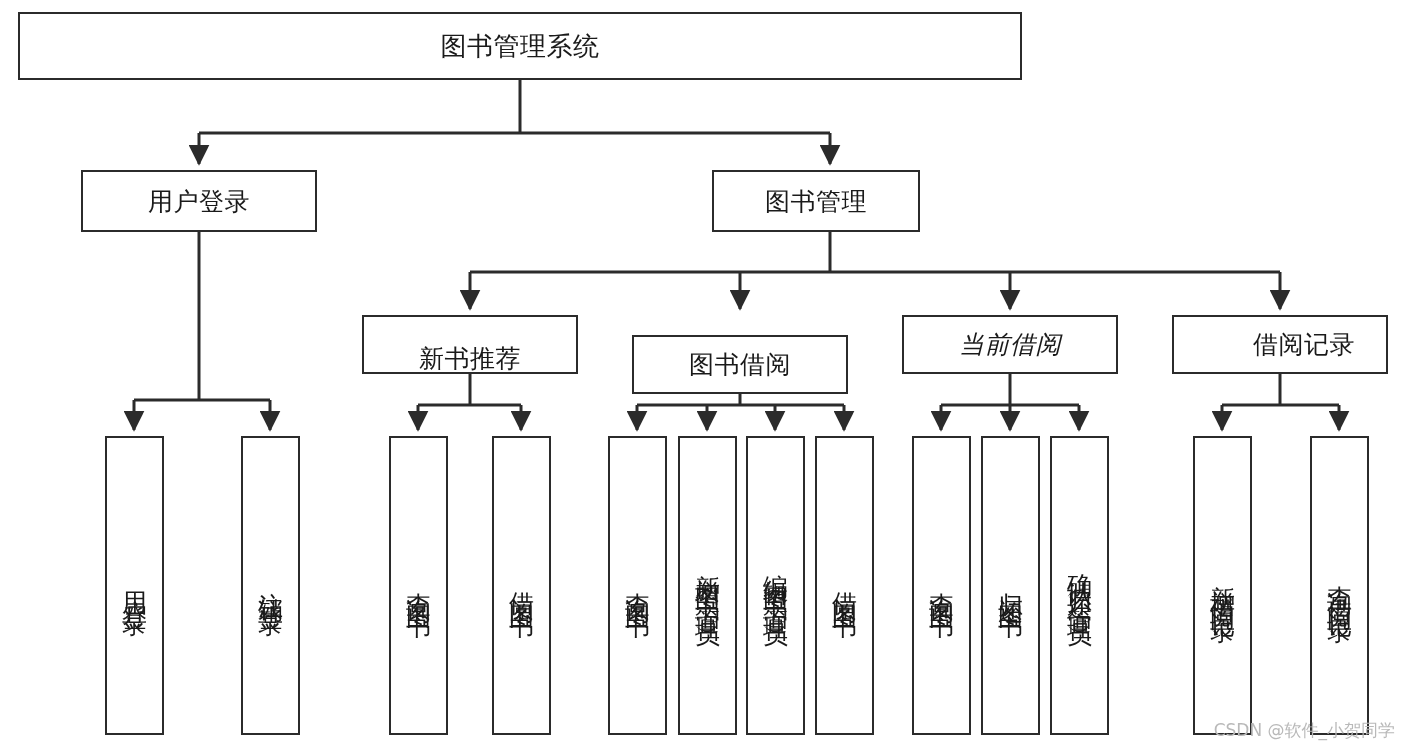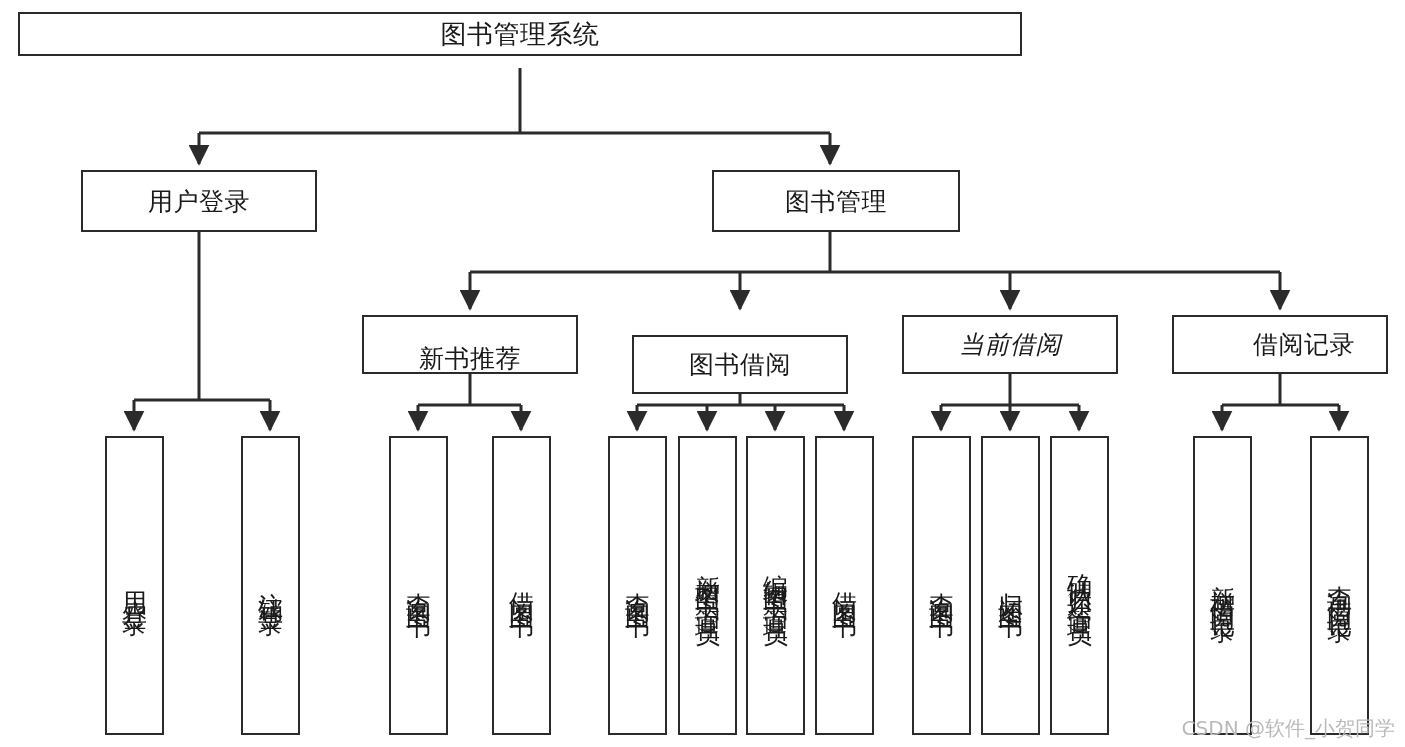--- a/index.html
+++ b/index.html
@@ -62,21 +62,21 @@
     font-size: 25px;
     letter-spacing: 7px;
     line-height: 1;
     white-space: nowrap;
     display: block;
   }
   #watermark {
     position: absolute;
     right: 10px;
     bottom: 5px;
-    font-size: 20px;
+    font-size: 17px;
     color: #b9b9b9;
     z-index: 5;
     white-space: nowrap;
     font-family: "DejaVu Sans", "Liberation Sans", sans-serif;
   }
 </style>
 </head>
 <body>
 
 <div id="diagram-root">
@@ -124,28 +124,28 @@
       <path d="M 1010 405 L 1010 430" marker-end="url(#arrow)"></path>
       <path d="M 1079 405 L 1079 430" marker-end="url(#arrow)"></path>
 
       <path d="M 1280 374 L 1280 405"></path>
       <path d="M 1222 405 L 1339 405"></path>
       <path d="M 1222 405 L 1222 430" marker-end="url(#arrow)"></path>
       <path d="M 1339 405 L 1339 430" marker-end="url(#arrow)"></path>
     </g>
   </svg>
 
-  <div class="node horiz root" style="left:18px; top:12px; width:1004px; height:44px;">
+  <div class="node horiz root" style="left:18px; top:12px; width:1004px; height:68px;">
     <span class="node-label">图书管理系统</span>
   </div>
 
   <div class="node horiz" style="left:81px; top:170px; width:236px; height:62px;">
     <span class="node-label">用户登录</span>
   </div>
-  <div class="node horiz" style="left:712px; top:170px; width:248px; height:62px;">
+  <div class="node horiz" style="left:712px; top:170px; width:208px; height:62px;">
     <span class="node-label">图书管理</span>
   </div>
 
   <div class="node horiz" style="left:362px; top:315px; width:216px; height:59px;align-items:flex-end;">
     <span class="node-label">新书推荐</span>
   </div>
   <div class="node horiz" style="left:632px; top:315px; width:216px; height:59px;margin-top:20px;">
     <span class="node-label">图书借阅</span>
   </div>
   <div class="node horiz" style="left:902px; top:315px; width:216px; height:59px;font-style:italic;">

